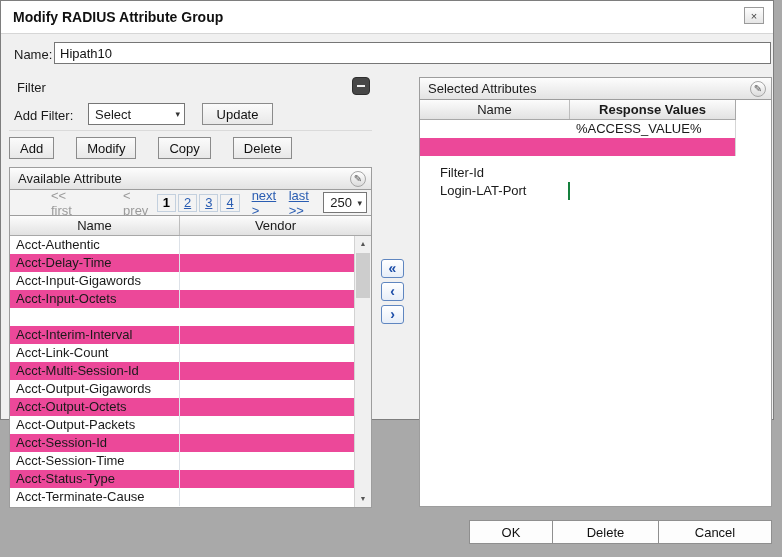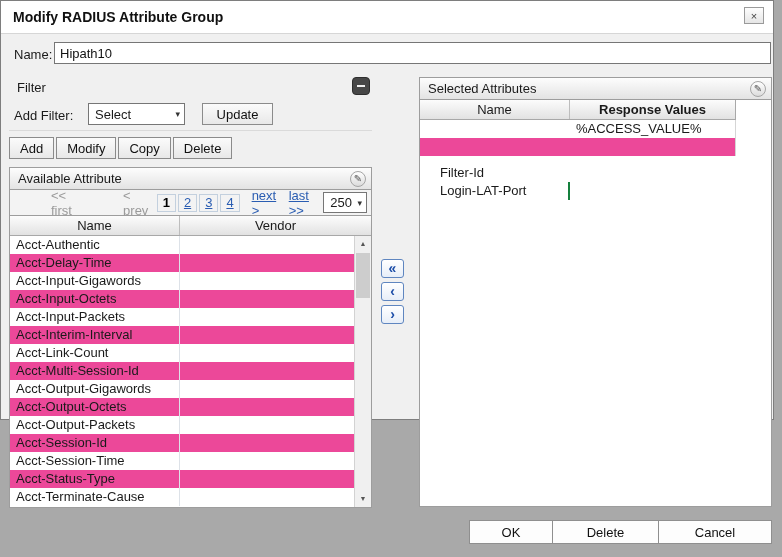--- a/index.html
+++ b/index.html
@@ -34,21 +34,21 @@
 
   .addfilter-label { position:absolute; left:13px; top:107px; }
   .select { display:flex; align-items:center; justify-content:space-between;
     border:1px solid #767676; background:#fff; padding:0 4px 0 6px; cursor:pointer; }
   .select .caret { font-size:9px; color:#333; margin-left:4px; }
   .filter-select { position:absolute; left:87px; top:102px; width:97px; height:22px; }
   .btn { border:1px solid #8b8b8b; background:linear-gradient(#fbfbfb,#e8e8e8);
     font-family:inherit; font-size:13px; color:#111; cursor:pointer; }
   .update-btn { position:absolute; left:201px; top:102px; width:71px; height:22px; }
   .hr { position:absolute; left:8px; top:129px; width:363px; border-top:1px solid #dadada; }
-  .btn-row { position:absolute; left:8px; top:136px; display:flex; gap:2px; }
+  .btn-row { position:absolute; left:8px; top:136px; display:flex; gap:22px; }
   .btn-row .btn { height:22px; padding:0 10px; }
 
   
   .panel-header { height:23px; border:1px solid #9d9d9d;
     background:linear-gradient(#fdfdfd,#e3e3e3);
     display:flex; align-items:center; justify-content:space-between; padding:0 5px 0 8px;gap:32px; }
   .edit-badge { width:16px; height:16px; border:1px solid #a5a5a5; border-radius:8px;
     background:linear-gradient(#ffffff,#dcdcdc); font-size:10px; line-height:14px;
     text-align:center; color:#555; cursor:pointer; }
 
@@ -185,21 +185,20 @@
             <div class="td td-name">Acct-Input-Gigawords</div>
             <div class="td td-vendor"></div>
           </div>
 
           <div class="tr alt">
             <div class="td td-name">Acct-Input-Octets</div>
             <div class="td td-vendor"></div>
           </div>
 
           <div class="tr">
-            <div class="td td-name">Acct-Input-Packets</div>
             <div class="td td-vendor"></div>
           </div>
 
           <div class="tr alt">
             <div class="td td-name">Acct-Interim-Interval</div>
             <div class="td td-vendor"></div>
           </div>
 
           <div class="tr">
             <div class="td td-name">Acct-Link-Count</div>

